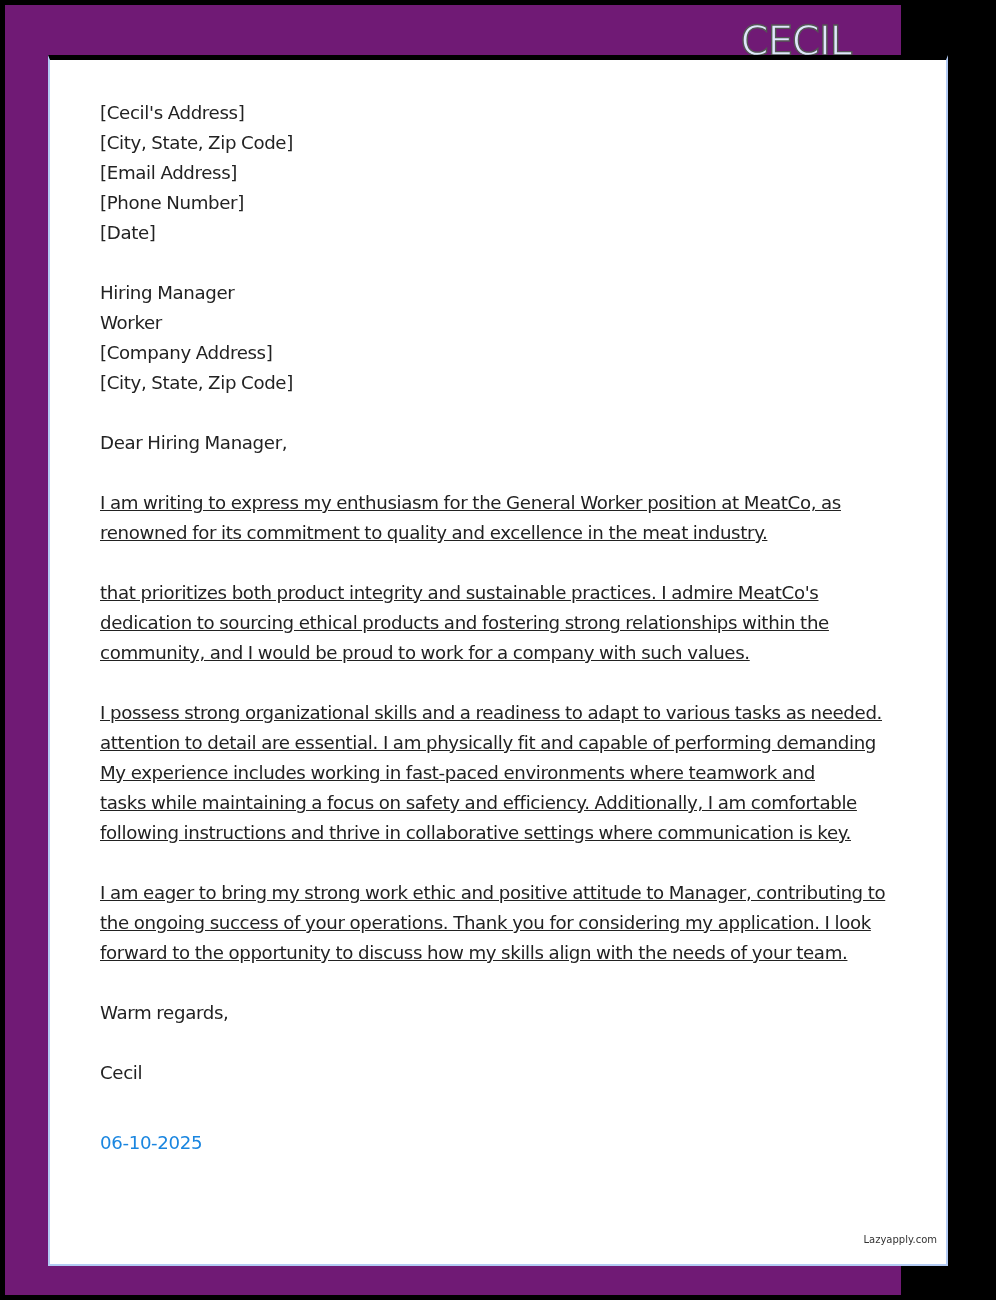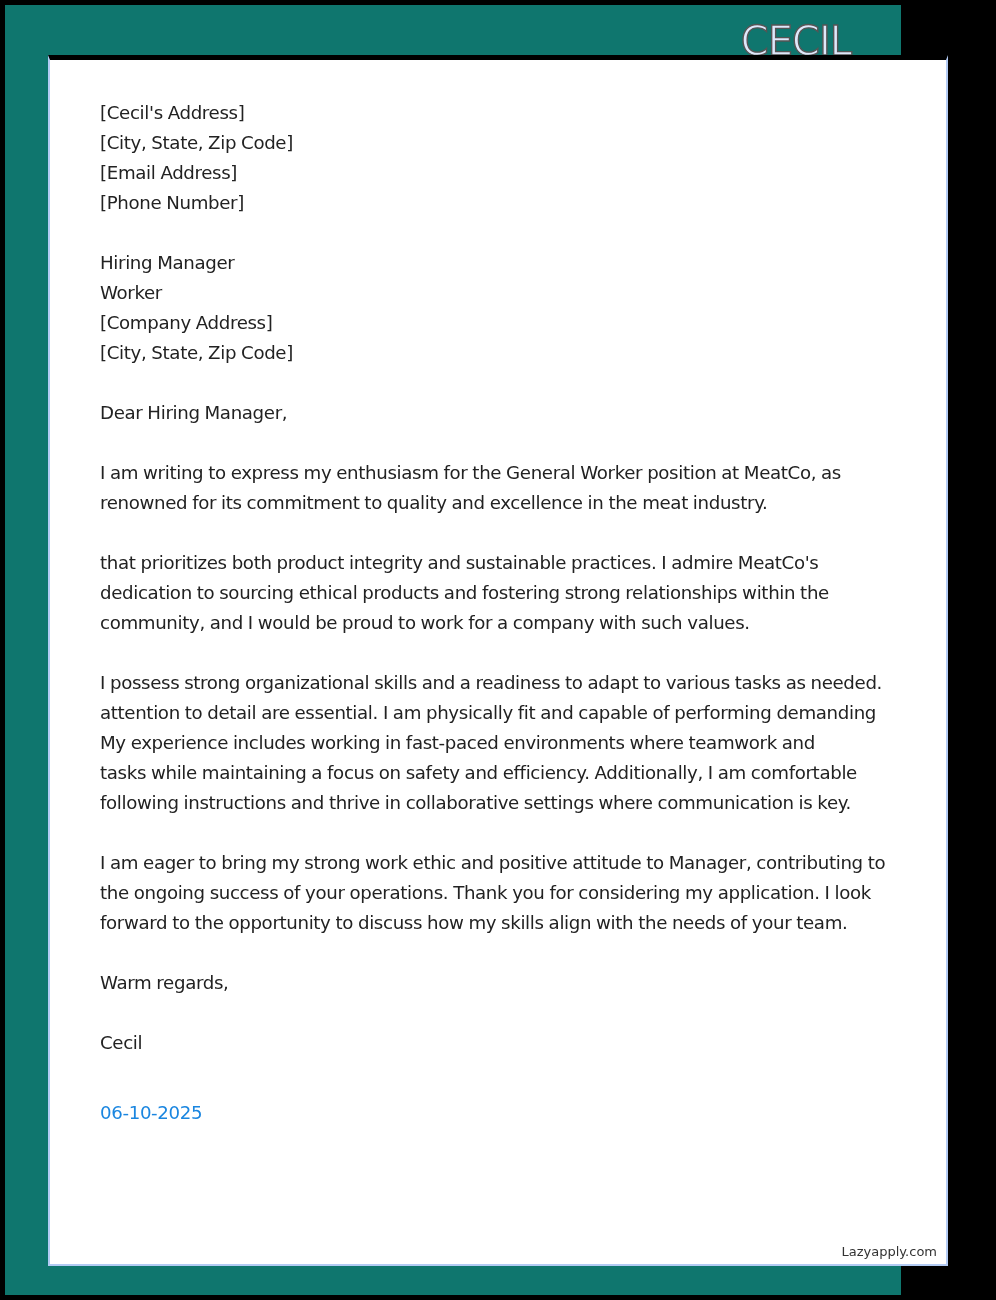--- a/index.html
+++ b/index.html
@@ -13,21 +13,21 @@
       overflow: hidden;
       background: #000;
       font-family: "DejaVu Sans", "Liberation Sans", sans-serif;
     }
     .frame {
       position: absolute;
       left: 5px;
       top: 5px;
       width: 896px;
       height: 1290px;
-      background: #0f766e;
+      background: #701a75;
     }
     .brand-name {
       position: absolute;
       right: 50px;
       top: 14px;
       font-family: "DejaVu Sans", sans-serif;
       font-size: 40px;
       line-height: 44px;
       letter-spacing: -1px;
       color: #dfe8fb;
@@ -60,52 +60,54 @@
     .letter .line {
       display: block;
       white-space: nowrap;
     }
     .letter .gap {
       display: block;
       height: 30px;
     }
     .letter .para {
       display: block;
+      text-decoration: underline;
     }
     .letter .para .line {
       white-space: nowrap;
     }
     .date-stamp {
       display: block;
       color: #1a86e0;
       margin-top: 40px;
     }
     .footer-brand {
       position: absolute;
       right: 9px;
-      bottom: 4px;
-      font-size: 13px;
+      bottom: 16px;
+      font-size: 10px;
       line-height: 16px;
       color: #333;
     }
   </style>
 </head>
 <body>
 
 <div class="frame">
   <div class="brand-name">CECIL</div>
 
   <div class="page">
     <div class="letter">
 
       <div>
         <span class="line">[Cecil's Address]</span>
         <span class="line">[City, State, Zip Code]</span>
         <span class="line">[Email Address]</span>
         <span class="line">[Phone Number]</span>
+        <span class="line">[Date]</span>
       </div>
 
       <span class="gap"></span>
 
       <div>
         <span class="line">Hiring Manager</span>
         <span class="line">Worker</span>
         <span class="line">[Company Address]</span>
         <span class="line">[City, State, Zip Code]</span>
       </div>

